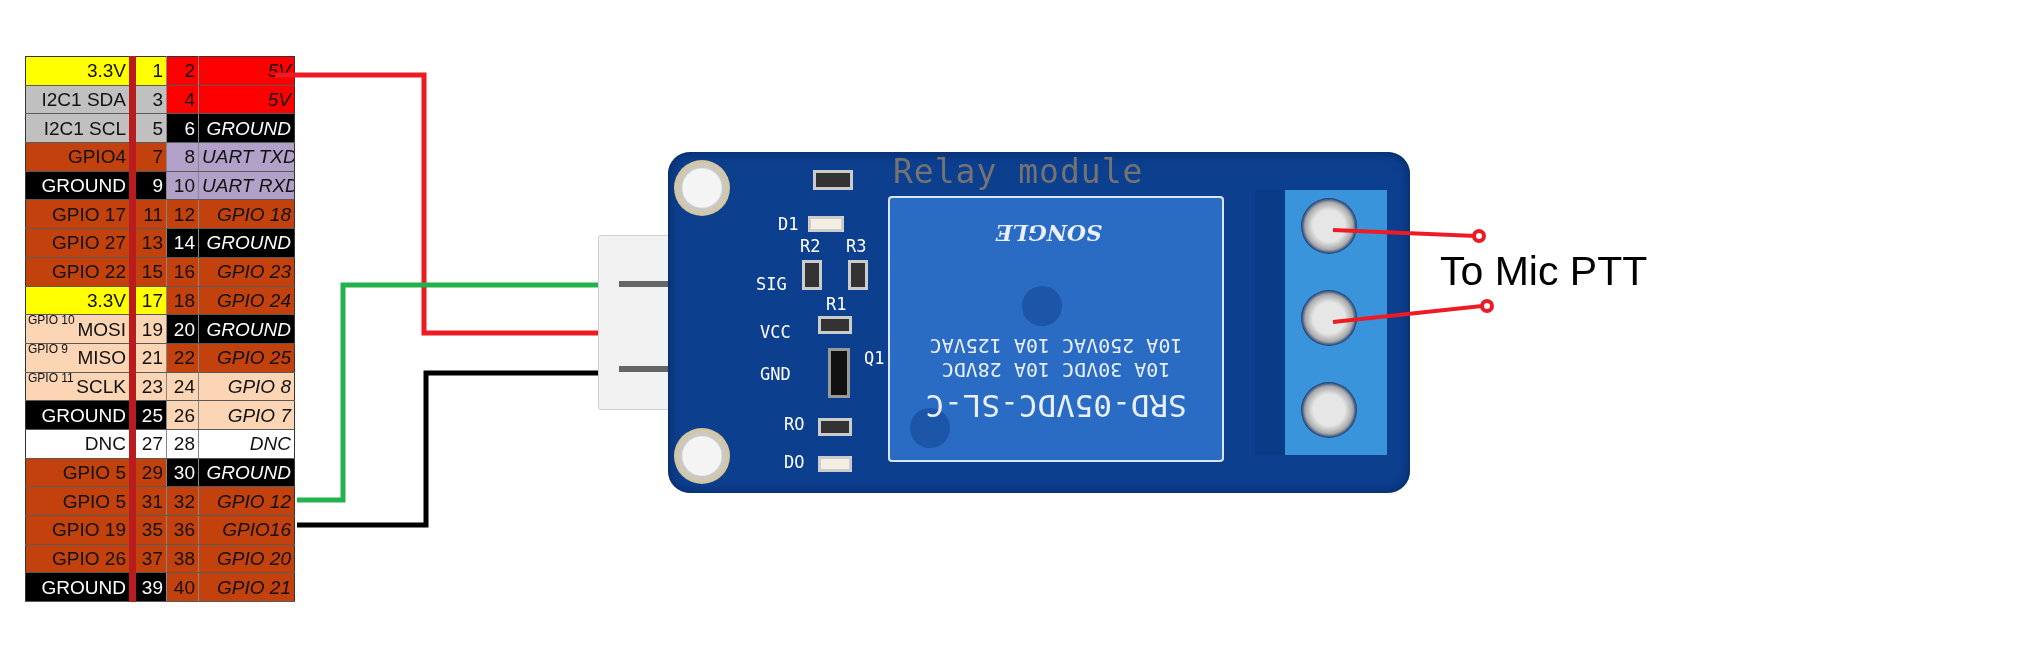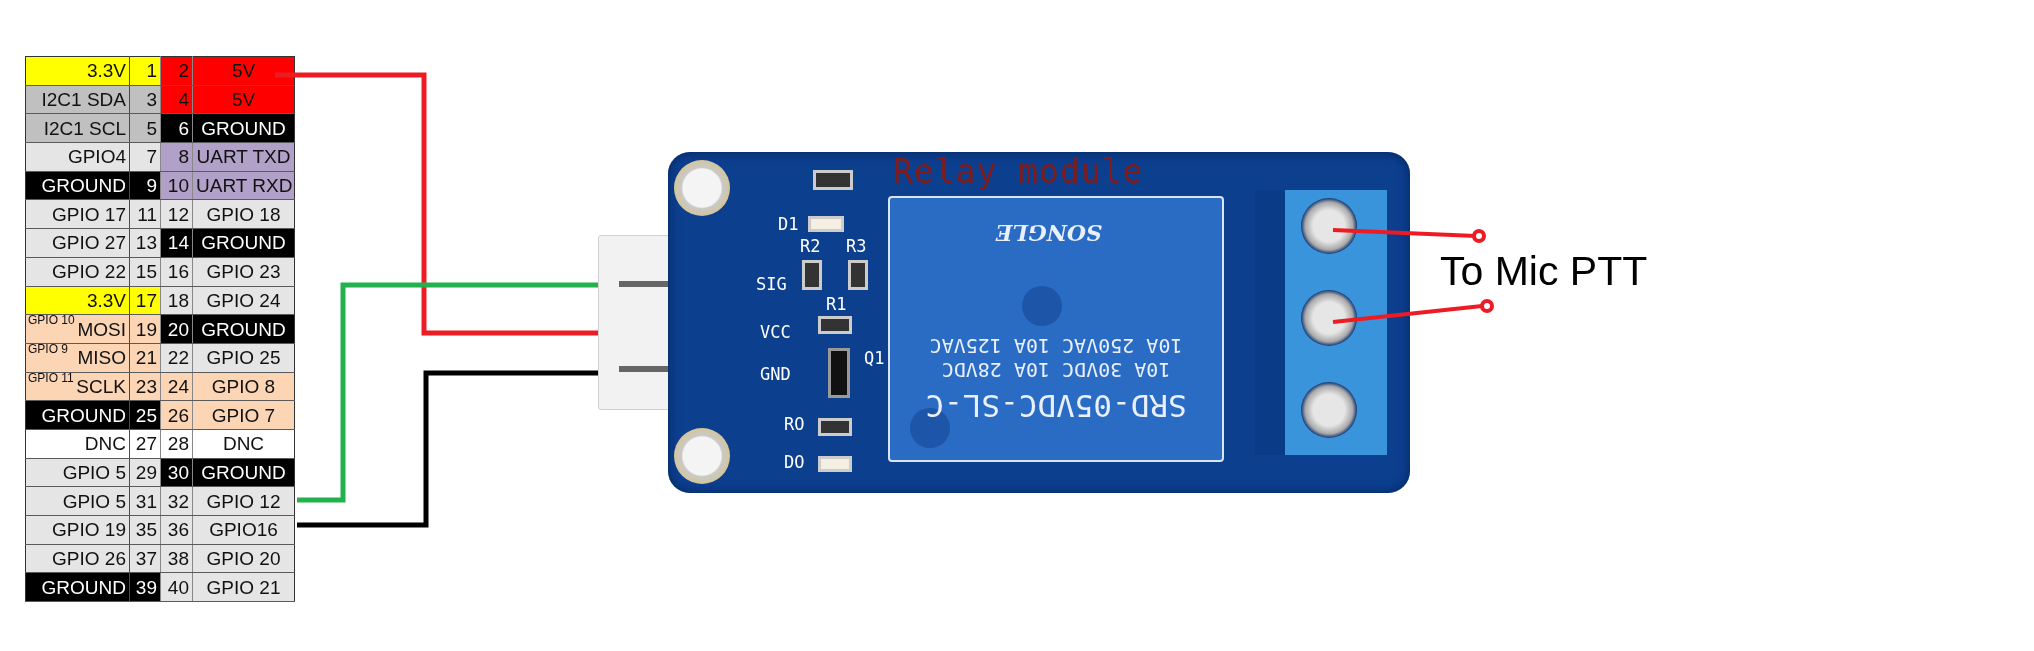--- a/index.html
+++ b/index.html
@@ -1,38 +1,38 @@
 <!DOCTYPE html>
 <html><head>
 <meta charset="utf-8">
 <style>
   html,body{margin:0;padding:0;background:#ffffff;}
   body{width:2034px;height:651px;position:relative;overflow:hidden;font-family:"Liberation Sans",sans-serif;}
   #pin-table{position:absolute;left:25px;top:56px;width:270px;border-collapse:collapse;table-layout:fixed;border:1px solid #333;}
   #pin-table td{height:27.7px;padding:0 3px;font-size:19px;line-height:27px;border-bottom:1px solid #5a5a5a;white-space:nowrap;overflow:hidden;color:#111;}
-  #pin-table td.nl{width:97px;text-align:right;border-right:1px solid #b91c1c;position:relative;}
+  #pin-table td.nl{width:97px;text-align:right;border-right:7px solid #b91c1c;position:relative;}
   #pin-table td.pa{width:24px;text-align:right;border-right:1px solid #888;}
   #pin-table td.pb{width:25px;text-align:right;border-right:1px solid #888;}
-  #pin-table td.nr{text-align:center;}
+  #pin-table td.nr{text-align:right;font-style:italic;}
   .sup{position:absolute;left:2px;top:-2px;font-size:12px;line-height:14px;}
   .c-yellow{background:#ffff00;}
   .c-grey{background:#c0c0c0;}
   .c-red{background:#ff0000;}
   .c-black{background:#000000;color:#ffffff !important;}
-  .c-green{background:#e5e5e5;}
+  .c-green{background:#c2410c;}
   .c-lav{background:#b1a0c7;}
   .c-peach{background:#fcd5b4;}
   .c-white{background:#ffffff;margin-top:48px;}
   #wires{position:absolute;left:0;top:0;}
   #board{position:absolute;left:668px;top:152px;width:742px;height:341px;background:#0d3f8f;border-radius:22px;box-shadow:inset 0 0 12px #04255c;}
   .hole{position:absolute;width:56px;height:56px;border-radius:50%;background:radial-gradient(circle,#f4f4f4 0 48%,#c9c9c9 52%,#d8c48c 75%,#c9b47a 100%);}
   #connector{position:absolute;left:598px;top:235px;width:126px;height:173px;background:#f2f2f2;border:1px solid #d0d0d0;border-radius:3px;}
   .slot{position:absolute;left:20px;width:52px;height:6px;background:#666;}
   .pad-label{position:absolute;color:#fff;font-family:"DejaVu Sans Mono",monospace;font-size:17px;}
-  #relay-title{position:absolute;left:893px;top:152px;color:#7f1d1d;font-family:"DejaVu Sans Mono",monospace;font-size:33px;letter-spacing:1px;}
+  #relay-title{position:absolute;left:893px;top:152px;color:#737373;font-family:"DejaVu Sans Mono",monospace;font-size:33px;letter-spacing:1px;}
   #relay{position:absolute;left:888px;top:196px;width:332px;height:262px;background:#2a6bc4;border:2px solid #d9e4f5;border-radius:4px;}
   #relay-text{position:absolute;left:0;top:0;width:100%;height:100%;transform:rotate(180deg);color:#e9f0fb;font-family:"DejaVu Sans Mono",monospace;text-align:center;}
   #relay-text .l1{position:absolute;left:0;right:0;bottom:190px;font-size:31px;}
   #relay-text .l2{position:absolute;left:0;right:0;bottom:160px;font-size:20px;}
   #relay-text .l3{position:absolute;left:0;right:0;bottom:136px;font-size:20px;}
   #relay-text .brand{position:absolute;left:120px;bottom:22px;font-size:22px;font-family:"DejaVu Serif",serif;font-weight:bold;font-style:italic;}
   .dimple{position:absolute;width:40px;height:40px;border-radius:50%;background:#1d55a8;}
   #terminal{position:absolute;left:1255px;top:190px;width:102px;height:265px;background:#3a94dc;border-left:30px solid #0a3b86;}
   .screw{position:absolute;left:16px;width:56px;height:56px;border-radius:50%;background:radial-gradient(circle,#e6e6e6 0 40%,#a9a9a9 60%,#1c3f7a 70%);}
   .smd{position:absolute;background:#333;border:3px solid #ccc;}

